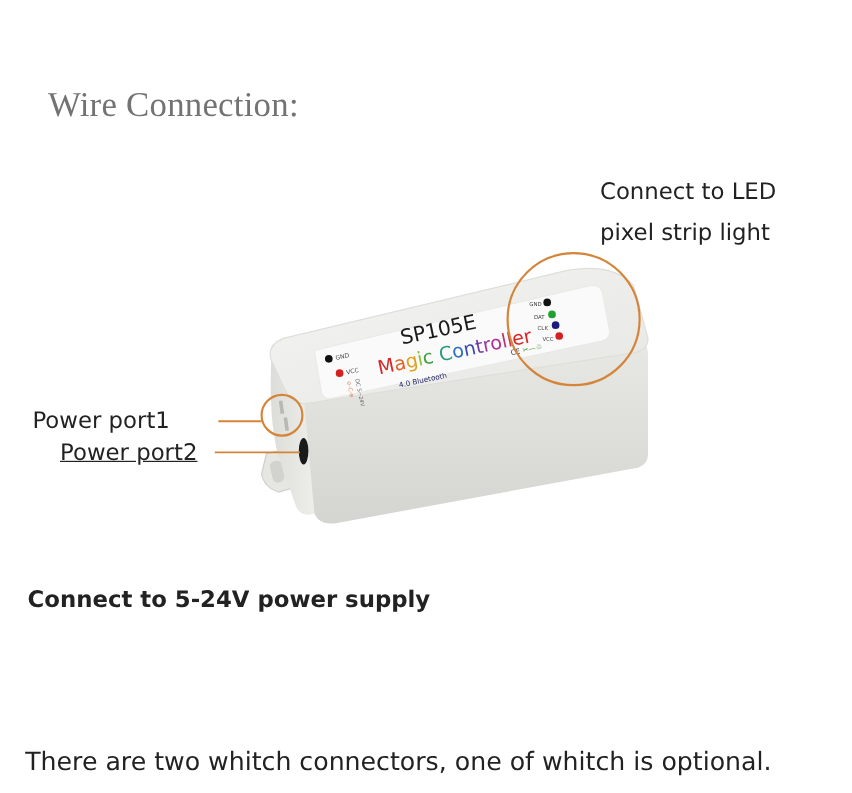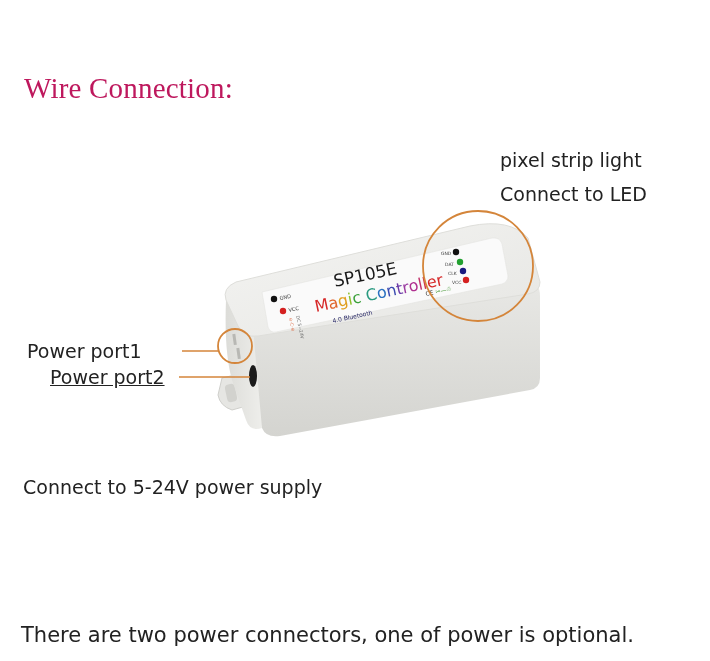--- a/index.html
+++ b/index.html
@@ -3,42 +3,42 @@
   <meta charset="utf-8">
   <style>
     html, body { margin: 0; padding: 0; }
     body {
       width: 710px; height: 661px; background: #ffffff;
       position: relative; overflow: hidden;
       font-family: "DejaVu Sans", sans-serif; color: #222;
     }
     .abs { position: absolute; }
     .title {
-      left: 24px; top: 72px;
+      left: 40px; top: 72px;
       font-family: "Liberation Serif", "DejaVu Serif", serif;
-      font-size: 29px; color: #be185d; letter-spacing: 0.2px;
+      font-size: 29px; color: #737373; letter-spacing: 0.2px;
     }
     .callout {
       font-size: 19px; color: #222; white-space: nowrap;
     }
     .led-text { left: 500px; top: 143px; line-height: 34px; }
     .port1 { left: 27px; top: 340px; text-align: center; }
     .port2 { left: 50px; top: 366px; text-decoration: underline; }
-    .supply { left: 23px; top: 476px; }
+    .supply { left: 23px; top: 489px; font-weight: bold; }
     .note { left: 21px; top: 623px; font-size: 21px; color: #222; }
     svg.device { left: 0; top: 0; }
   </style>
 </head>
 <body>
 
 <div class="abs title">Wire Connection:</div>
 
 <div class="abs callout led-text">
+  <div>Connect to LED</div>
   <div>pixel strip light</div>
-  <div>Connect to LED</div>
 </div>
 
 <svg class="abs device" width="710" height="661" viewBox="0 0 710 661">
   <defs>
     <linearGradient id="topG" x1="0" y1="0" x2="1" y2="1">
       <stop offset="0" stop-color="#f4f4f2"></stop>
       <stop offset="1" stop-color="#e6e6e3"></stop>
     </linearGradient>
     <linearGradient id="frontG" x1="0" y1="0" x2="0" y2="1">
       <stop offset="0" stop-color="#e8e8e5"></stop>
@@ -104,13 +104,13 @@
   <circle cx="235" cy="346" r="17" fill="none" stroke="#d4853a" stroke-width="1.8"></circle>
 
   <line x1="182" y1="351" x2="218" y2="351" stroke="#d4853a" stroke-width="1.6"></line>
   <line x1="179" y1="377" x2="250" y2="377" stroke="#d4853a" stroke-width="1.6"></line>
 </svg>
 
 <div class="abs callout port1">Power port1</div>
 <div class="abs callout port2">Power port2</div>
 <div class="abs callout supply">Connect to 5-24V power supply</div>
 
-<div class="abs note">There are two power connectors, one of power is optional.</div>
+<div class="abs note">There are two whitch connectors, one of whitch is optional.</div>
 
 </body></html>

